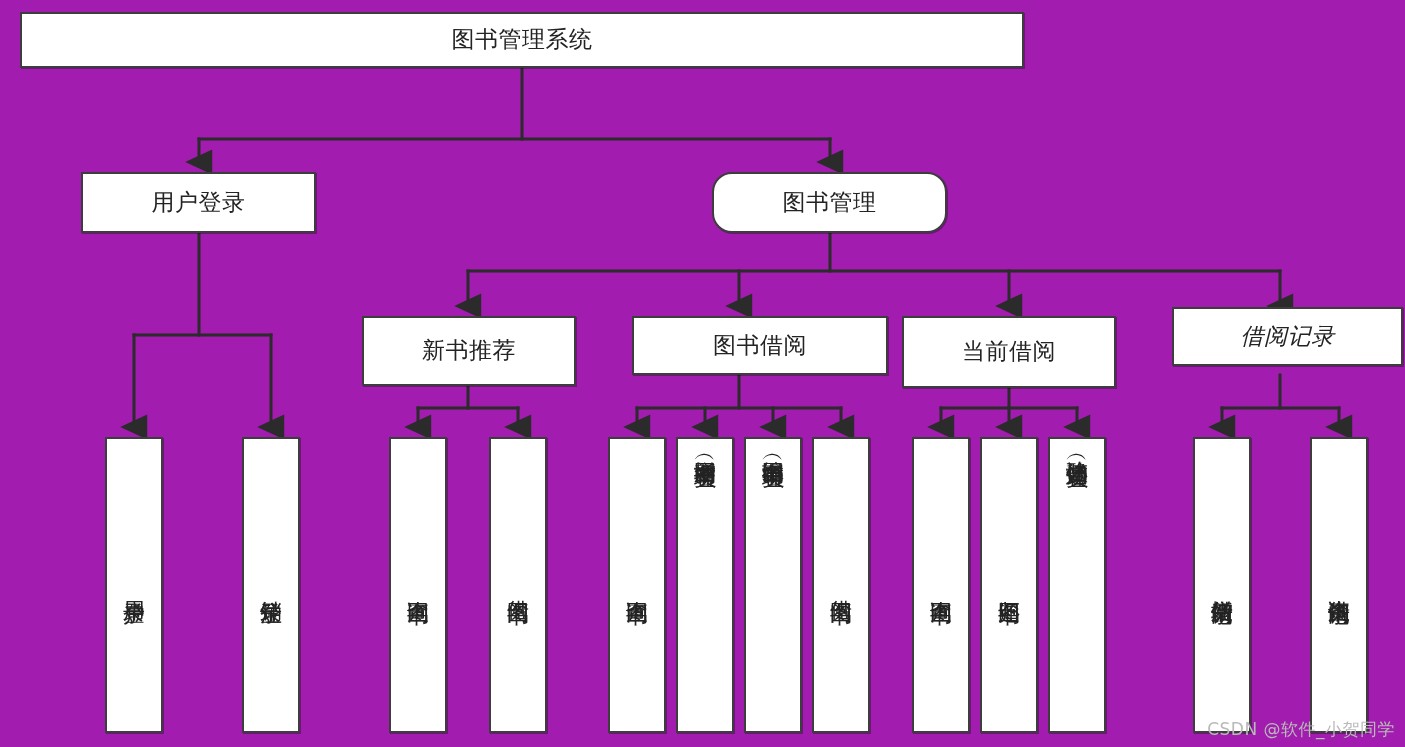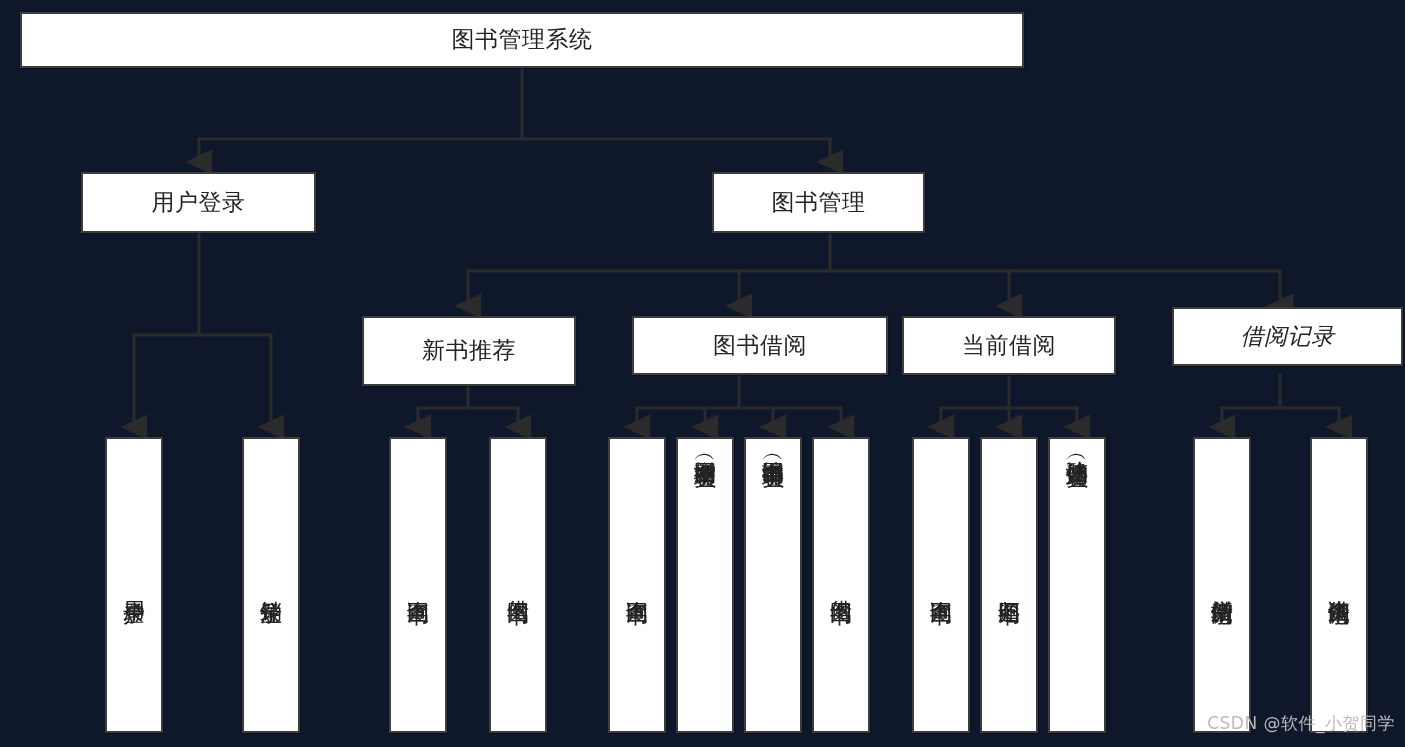--- a/index.html
+++ b/index.html
@@ -2,21 +2,21 @@
 <html><head>
 <meta charset="utf-8">
 <title>图书管理系统 功能结构图</title>
 <style>
   html,body{margin:0;padding:0;background:#ffffff;}
   body{
     width:1405px;height:747px;overflow:hidden;
     font-family:"DejaVu Sans","Liberation Sans",sans-serif;
     color:#1a1a1a;
   }
-  #diagram-root{position:relative;width:1405px;height:747px;background:#0f172a;}
+  #diagram-root{position:relative;width:1405px;height:747px;background:#a21caf;}
   svg#edges{position:absolute;left:0;top:0;width:1405px;height:747px;}
   .node{
     position:absolute;
     background:#ffffff;
     border:2.5px solid #3d3d3d;
     box-sizing:border-box;
     box-shadow:1px 1px 0 rgba(0,0,0,0.30);
   }
   .node .label{
     display:block;
@@ -34,21 +34,21 @@
     text-orientation:upright;
     font-size:22px;
     line-height:1.18;
     letter-spacing:1px;
     text-align:center;
     max-height:100%;
   }
   .node.vert.topalign{align-items:flex-start;}
   .node.vert.topalign .label{padding-top:4px;}
   #watermark{
-    position:absolute;right:10px;bottom:12px;
+    position:absolute;right:10px;bottom:6px;
     font-size:17px;color:#b9b9b9;
     letter-spacing:0.5px;
     white-space:nowrap;
     pointer-events:none;
   }
 </style>
 </head>
 <body>
 
 <div id="diagram-root">
@@ -103,31 +103,31 @@
     </g>
   </svg>
 
   <div class="node horiz" style="left:20px;top:12px;width:1004px;height:56px;">
     <span class="label">图书管理系统</span>
   </div>
 
   <div class="node horiz" style="left:81px;top:172px;width:235px;height:61px;">
     <span class="label">用户登录</span>
   </div>
-  <div class="node horiz" style="left:712px;top:172px;width:213px;height:61px;">
+  <div class="node horiz" style="left:712px;top:172px;width:235px;height:61px;border-radius:20px;">
     <span class="label">图书管理</span>
   </div>
 
   <div class="node horiz" style="left:362px;top:316px;width:214px;height:70px;">
     <span class="label">新书推荐</span>
   </div>
   <div class="node horiz" style="left:632px;top:316px;width:256px;height:59px;">
     <span class="label">图书借阅</span>
   </div>
-  <div class="node horiz" style="left:902px;top:316px;width:214px;height:59px;">
+  <div class="node horiz" style="left:902px;top:316px;width:214px;height:72px;">
     <span class="label">当前借阅</span>
   </div>
   <div class="node horiz" style="left:1172px;top:307px;width:231px;height:59px;font-style:italic;">
     <span class="label">借阅记录</span>
   </div>
 
   <div class="node vert" style="left:105px;top:437px;width:58px;height:296px;">
     <span class="label">用户登录</span>
   </div>
   <div class="node vert" style="left:242px;top:437px;width:58px;height:296px;">

